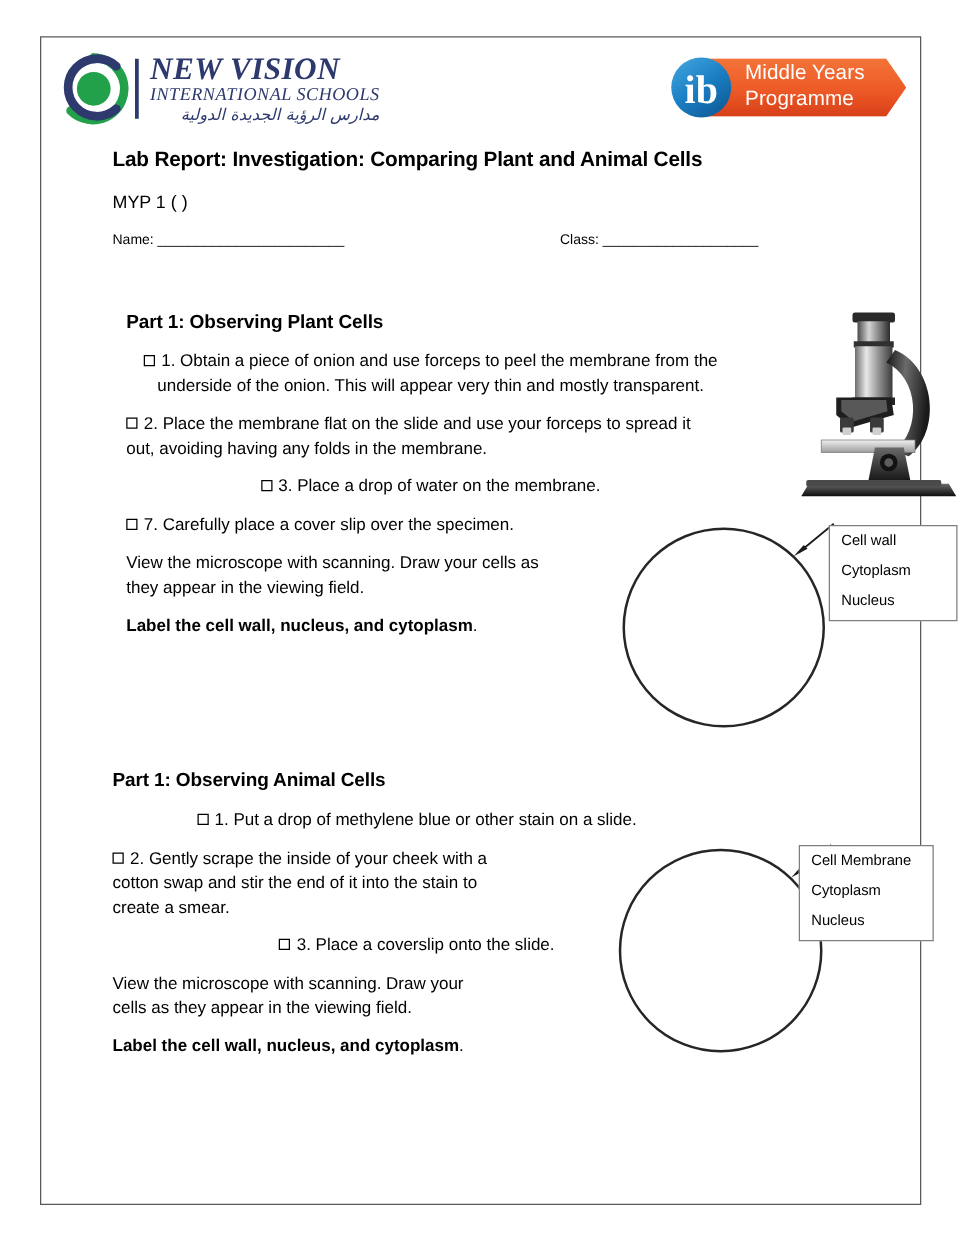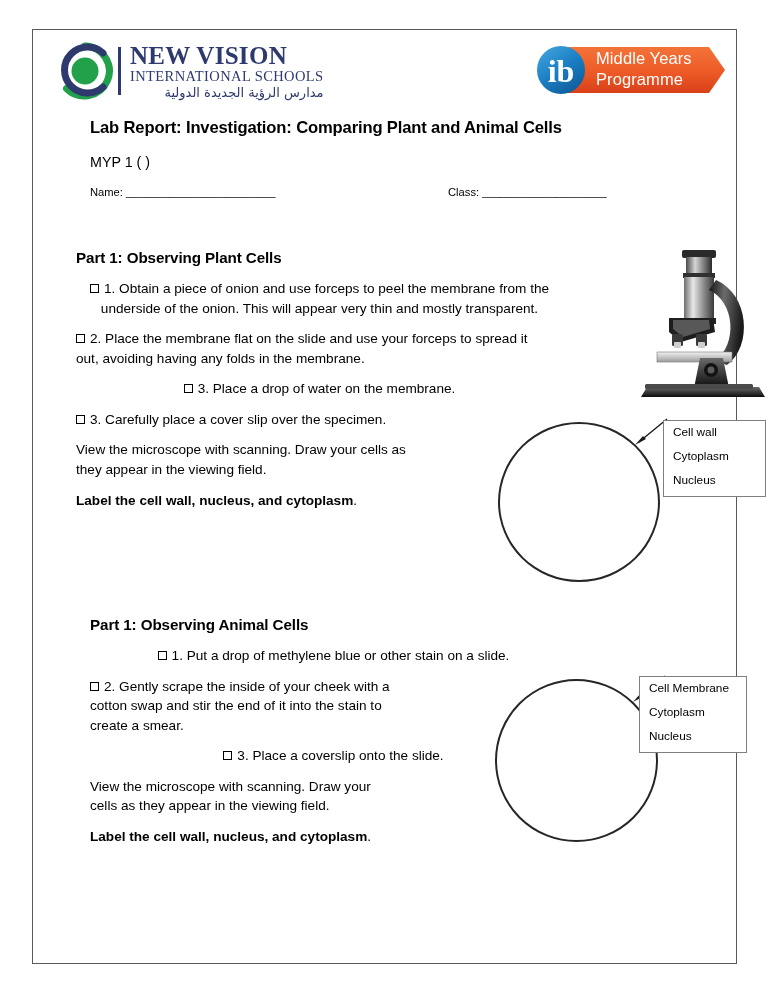--- a/index.html
+++ b/index.html
@@ -31,24 +31,25 @@
   .header {
     position: absolute;
     left: 0; top: 0;
     width: 100%;
     height: 78px;
   }
 
   
   .nv-logo {
     position: absolute;
-    left: 23px;
+    left: 13px;
     top: 12px;
     display: flex;
     align-items: center;
+    font-style: italic;
   }
   .nv-mark {
     position: relative;
     width: 58px;
     height: 58px;
     flex: 0 0 58px;
   }
   .nv-mark svg { display: block; }
   .nv-divider {
     width: 3px;
@@ -182,21 +183,21 @@
   }
 
   
   .w-wide   { width: 487px; text-align: center; }
   .w-mid    { width: 470px; }
   .w-narrow { width: 355px; }
   .w-short  { width: 345px; }
   .w-xshort { width: 300px; }
 
   
-  .sect1 { position: absolute; left: 43px; top: 219px; width: 520px; }
+  .sect1 { position: absolute; left: 68px; top: 219px; width: 520px; }
   .sect2 { position: absolute; left: 57px; top: 586px; width: 520px; }
 
   
   .microscope {
     position: absolute;
     left: 604px;
     top: 216px;
     width: 132px;
     height: 152px;
   }
@@ -303,21 +304,21 @@
     <p class="step w-wide">
       <span class="cbox"></span><span>1. Obtain a piece of onion and use forceps to peel the membrane from the underside of the onion. This will appear very thin and mostly transparent.</span>
     </p>
     <p class="step w-mid">
       <span class="cbox"></span><span>2. Place the membrane flat on the slide and use your forceps to spread it out, avoiding having any folds in the membrane.</span>
     </p>
     <p class="step w-wide">
       <span class="cbox"></span><span>3. Place a drop of water on the membrane.</span>
     </p>
     <p class="step w-short">
-      <span class="cbox"></span><span>3. Carefully place a cover slip over the specimen.</span>
+      <span class="cbox"></span><span>7. Carefully place a cover slip over the specimen.</span>
     </p>
 
     <p class="note w-narrow">View the microscope with scanning.  Draw your cells as they appear in the viewing field.</p>
 
     <p class="label-instr">
       <b>Label the cell wall, nucleus, and cytoplasm</b><span>.</span>
     </p>
   </div>
 
   <div class="sect2">

